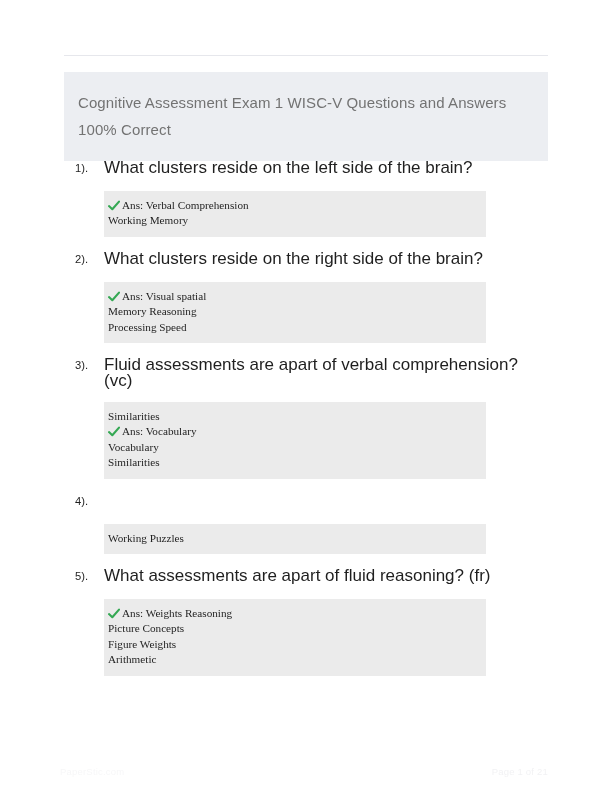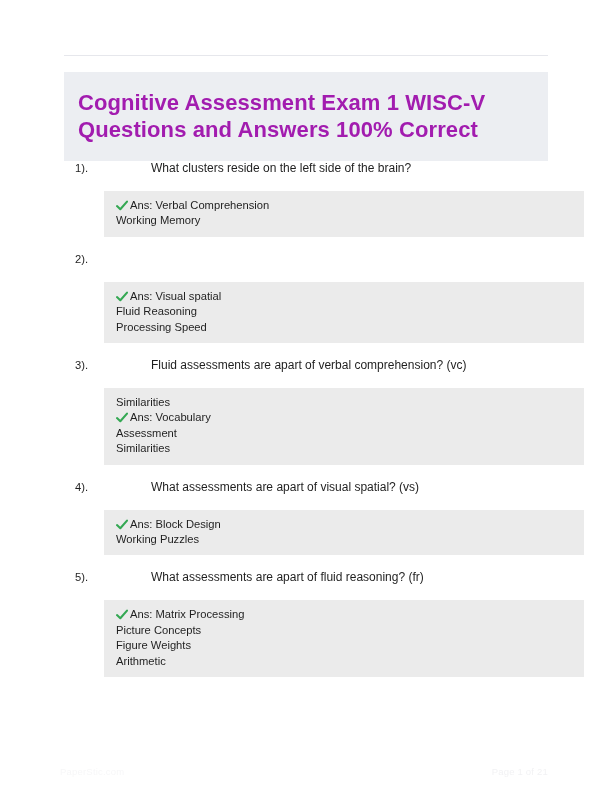--- a/index.html
+++ b/index.html
@@ -37,24 +37,24 @@
   .title-panel {
     position: absolute;
     left: 64px;
     top: 72px;
     width: 484px;
     box-sizing: border-box;
     background: #eceef2;
     padding: 17px 14px 18px 14px;
   }
   .title-text {
-    font-size: 22px;
+    font-size: 15px;
     line-height: 27px;
-    font-weight: 700;
-    color: #a21caf;
+    font-weight: 400;
+    color: #737373;
     letter-spacing: 0.1px;
   }
 
   
   .content {
     position: absolute;
     left: 0;
     top: 160px;
     width: 606px;
   }
@@ -74,32 +74,32 @@
     position: absolute;
     left: 64px;
     top: 0;
     width: 24px;
     text-align: right;
     font-size: 11.2px;
     line-height: 16px;
     color: #1f1f1f;
   }
   .qtext {
-    font-size: 12px;
+    font-size: 17px;
     line-height: 16px;
     color: #1f1f1f;
-    margin-left: 47px;
   }
 
   .answer-box {
     margin: 13px 0 0 104px;
-    width: 480px;
+    width: 382px;
     box-sizing: border-box;
     background: #ebebeb;
-    padding: 7px 8px 8px 12px;
+    padding: 7px 8px 8px 4px;
+    font-family: Liberation Serif, serif;
   }
   .ans-line {
     font-size: 11.2px;
     line-height: 15.4px;
     color: #1f1f1f;
     white-space: nowrap;
   }
   .ans-line.first {
     position: relative;
     padding-left: 14px;
@@ -165,72 +165,67 @@
               <svg width="12" height="13" viewBox="0 0 12 13">
                 <path d="M1 7.1 L4.3 10.2 L11 2.6" fill="none" stroke="#34a853" stroke-width="2.1" stroke-linecap="round" stroke-linejoin="round"></path>
               </svg>
             </span><span>Ans: Verbal Comprehension</span></div>
           <div class="ans-line"><span>Working Memory</span></div>
         </div>
       </div>
       <div class="qblock">
         <div class="qrow">
           <div class="qnum">2).</div>
+          <div class="qtext">What clusters reside on the right side of the brain?</div>
         </div>
         <div class="answer-box">
           <div class="ans-line first"><span class="check-icon">
               <svg width="12" height="13" viewBox="0 0 12 13">
                 <path d="M1 7.1 L4.3 10.2 L11 2.6" fill="none" stroke="#34a853" stroke-width="2.1" stroke-linecap="round" stroke-linejoin="round"></path>
               </svg>
             </span><span>Ans: Visual spatial</span></div>
-          <div class="ans-line"><span>Fluid Reasoning</span></div>
+          <div class="ans-line"><span>Memory Reasoning</span></div>
           <div class="ans-line"><span>Processing Speed</span></div>
         </div>
       </div>
       <div class="qblock">
         <div class="qrow">
           <div class="qnum">3).</div>
           <div class="qtext">Fluid assessments are apart of verbal comprehension? (vc)</div>
         </div>
         <div class="answer-box">
           <div class="ans-line"><span>Similarities</span></div>
           <div class="ans-line first"><span class="check-icon">
               <svg width="12" height="13" viewBox="0 0 12 13">
                 <path d="M1 7.1 L4.3 10.2 L11 2.6" fill="none" stroke="#34a853" stroke-width="2.1" stroke-linecap="round" stroke-linejoin="round"></path>
               </svg>
             </span><span>Ans: Vocabulary</span></div>
-          <div class="ans-line"><span>Assessment</span></div>
+          <div class="ans-line"><span>Vocabulary</span></div>
           <div class="ans-line"><span>Similarities</span></div>
         </div>
       </div>
       <div class="qblock">
         <div class="qrow">
           <div class="qnum">4).</div>
-          <div class="qtext">What assessments are apart of visual spatial? (vs)</div>
-        </div>
-        <div class="answer-box">
-          <div class="ans-line first"><span class="check-icon">
-              <svg width="12" height="13" viewBox="0 0 12 13">
-                <path d="M1 7.1 L4.3 10.2 L11 2.6" fill="none" stroke="#34a853" stroke-width="2.1" stroke-linecap="round" stroke-linejoin="round"></path>
-              </svg>
-            </span><span>Ans: Block Design</span></div>
+        </div>
+        <div class="answer-box">
           <div class="ans-line"><span>Working Puzzles</span></div>
         </div>
       </div>
       <div class="qblock">
         <div class="qrow">
           <div class="qnum">5).</div>
           <div class="qtext">What assessments are apart of fluid reasoning? (fr)</div>
         </div>
         <div class="answer-box">
           <div class="ans-line first"><span class="check-icon">
               <svg width="12" height="13" viewBox="0 0 12 13">
                 <path d="M1 7.1 L4.3 10.2 L11 2.6" fill="none" stroke="#34a853" stroke-width="2.1" stroke-linecap="round" stroke-linejoin="round"></path>
               </svg>
-            </span><span>Ans: Matrix Processing</span></div>
+            </span><span>Ans: Weights Reasoning</span></div>
           <div class="ans-line"><span>Picture Concepts</span></div>
           <div class="ans-line"><span>Figure Weights</span></div>
           <div class="ans-line"><span>Arithmetic</span></div>
         </div>
       </div>
     </div>
 
   <div class="footer">
     <div class="watermark">PaperStic.com</div>
     <div class="page-number">Page 1 of 21</div>

